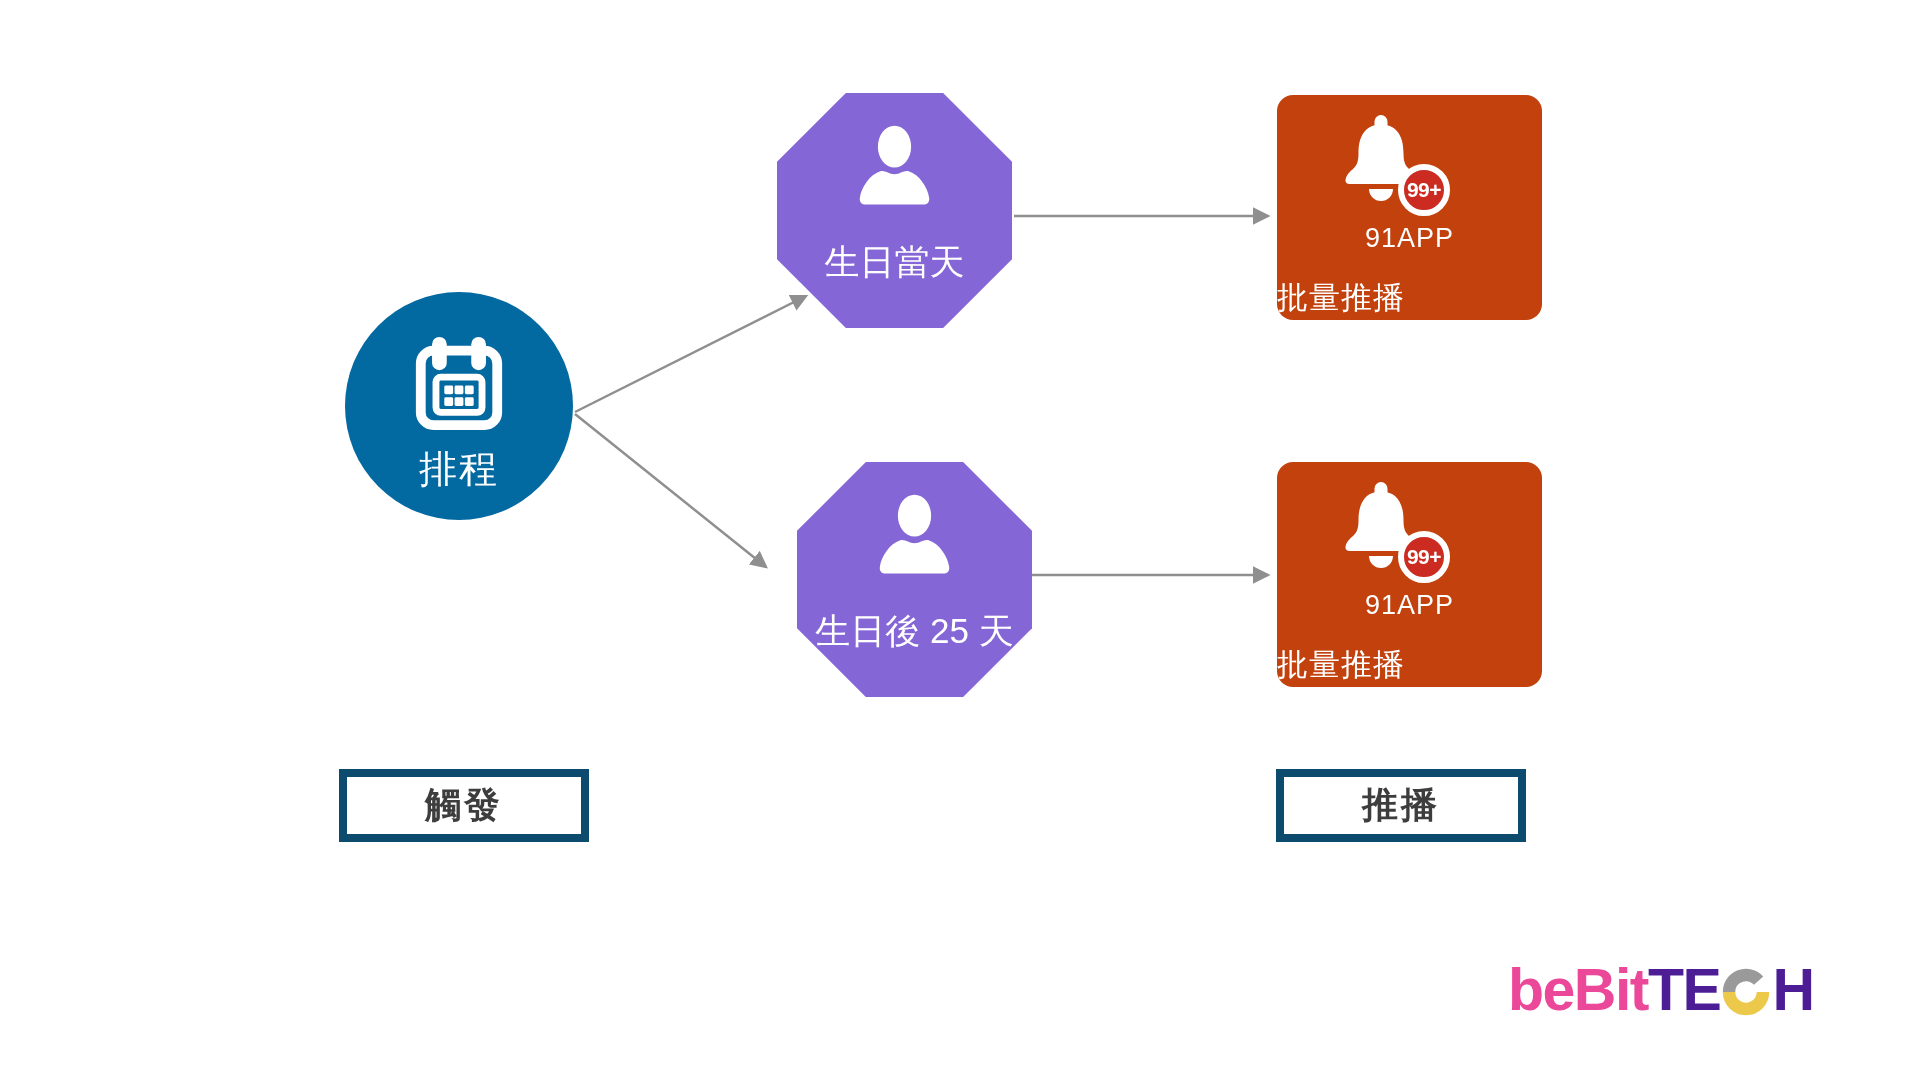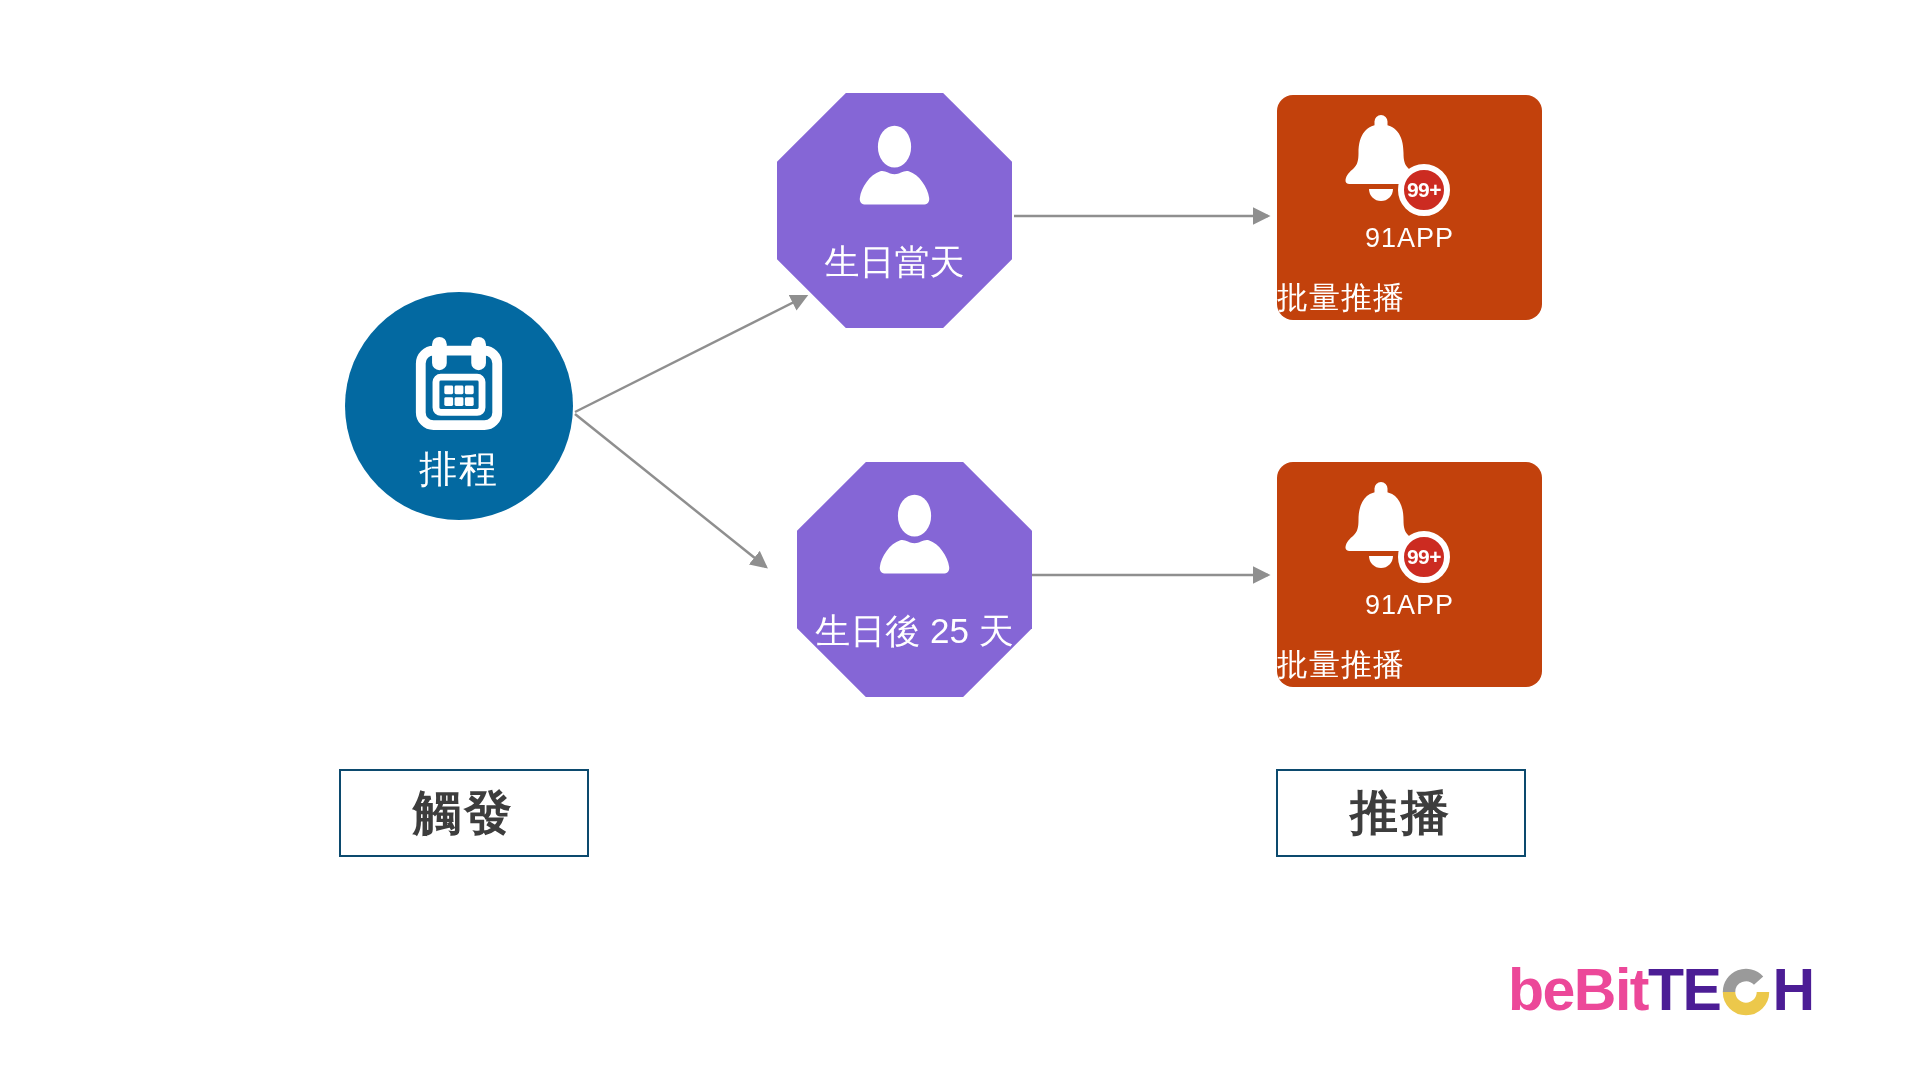--- a/index.html
+++ b/index.html
@@ -116,29 +116,29 @@
     text-align: left;
     color: #ffffff;
     font-size: 31px;
     font-weight: 500;
     letter-spacing: 1px;
   }
   
   .stage-box {
     position: absolute;
     top: 769px;
-    width: 250px; height: 88px;
+    width: 250px; height: 73px;
     box-sizing: border-box;
-    border: 2px solid #0c4a6e;
+    border: 8px solid #0c4a6e;
     background: #ffffff;
     display: flex;
     align-items: center;
     justify-content: center;
     color: #3D3D3D;
-    font-size: 48px;
+    font-size: 36px;
     font-weight: bold;
     letter-spacing: 3px;
   }
   #stage-box-0 { left: 339px; }
   #stage-box-1 { left: 770px; }
   #stage-box-2 { left: 1276px; font-family: Liberation Serif, serif; }
   
   .logo {
     position: absolute;
     left: 1508px; top: 958px;

